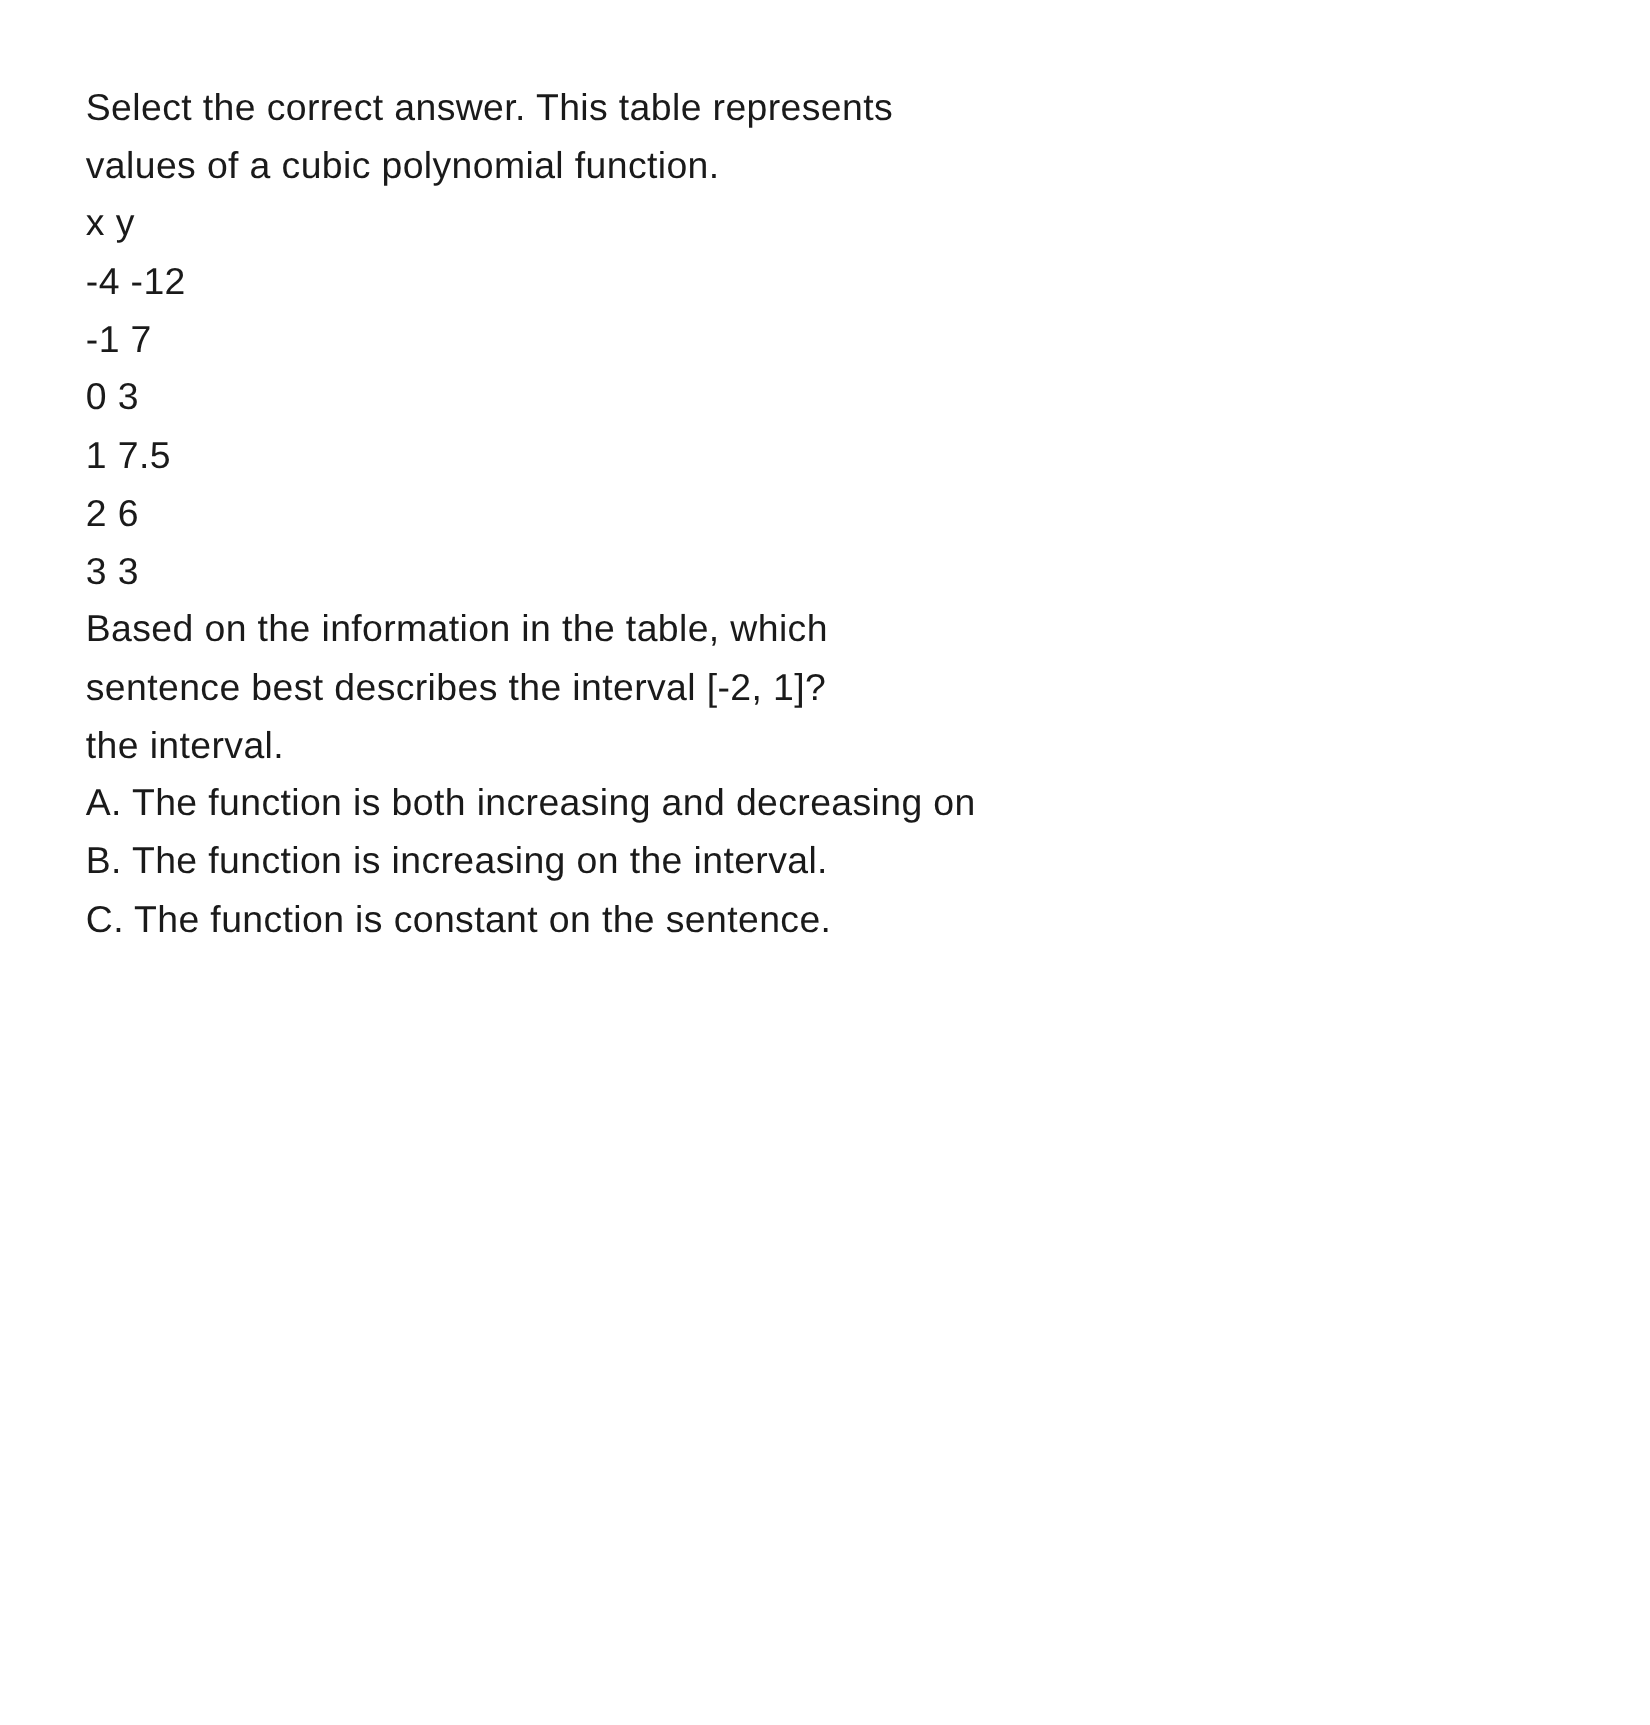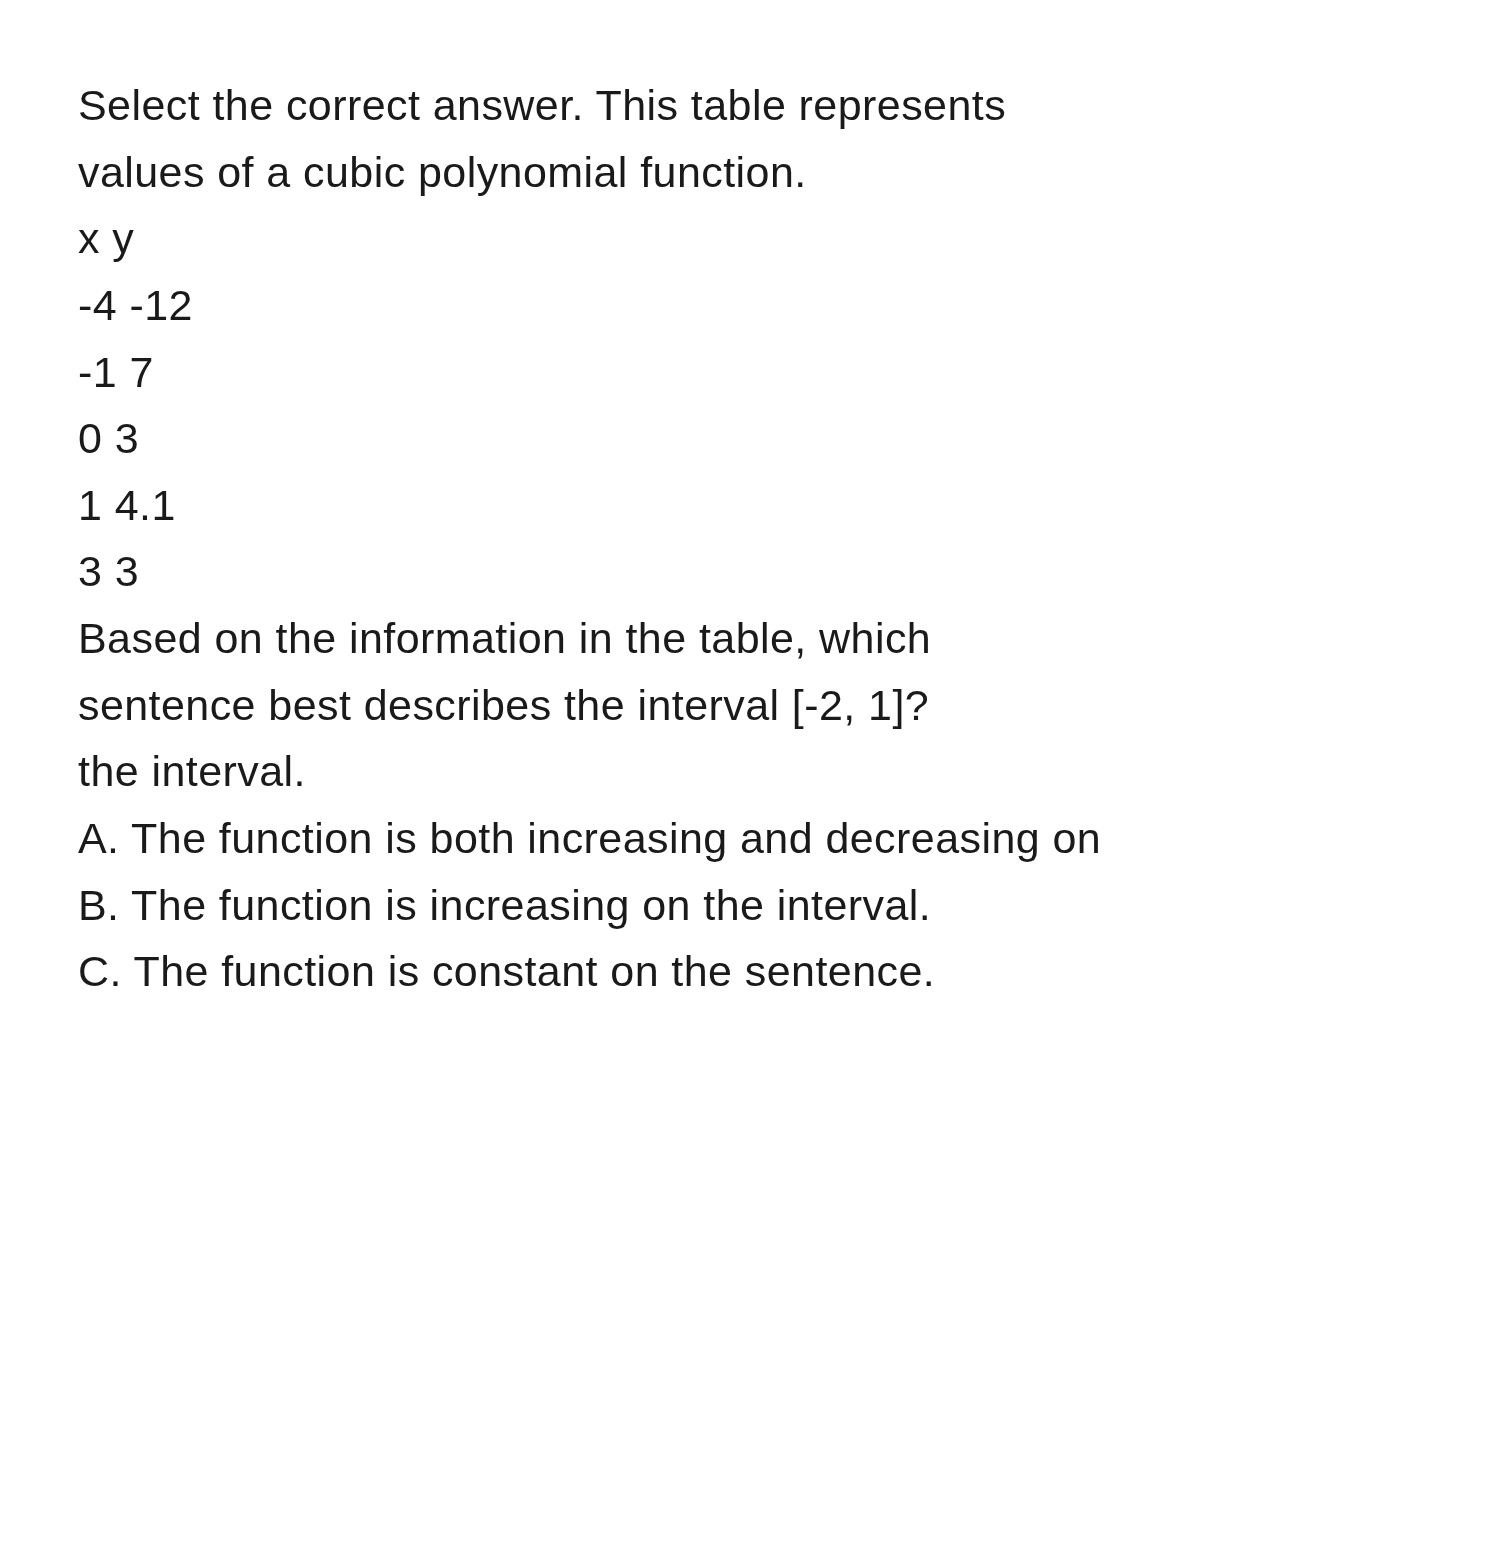--- a/index.html
+++ b/index.html
@@ -9,39 +9,40 @@
     }
     body {
       width: 1500px;
       height: 1568px;
       background: #ffffff;
       font-family: -apple-system, BlinkMacSystemFont, "Segoe UI", Helvetica, Arial, sans-serif;
       padding: 72px 78px;
     }
     .content {
       color: #1a1a1a;
-      font-size: 43px;
+      font-size: 34px;
       line-height: 1.55;
       letter-spacing: 0.01em;
     }
     .line {
       margin-bottom: 0;
     }
   </style>
 </head>
 <body>
 
 <div class="content">
   <div class="line">Select the correct answer. This table represents</div>
   <div class="line">values of a cubic polynomial function.</div>
   <div class="line">x y</div>
   <div class="line">-4 -12</div>
   <div class="line">-1 7</div>
   <div class="line">0 3</div>
-  <div class="line">1 4.1</div>
+  <div class="line">1 7.5</div>
+  <div class="line">2 6</div>
   <div class="line">3 3</div>
   <div class="line">Based on the information in the table, which</div>
   <div class="line">sentence best describes the interval [-2, 1]?</div>
   <div class="line">the interval.</div>
   <div class="line">A. The function is both increasing and decreasing on</div>
   <div class="line">B. The function is increasing on the interval.</div>
   <div class="line">C. The function is constant on the sentence.</div>
 </div>
 
 </body></html>

